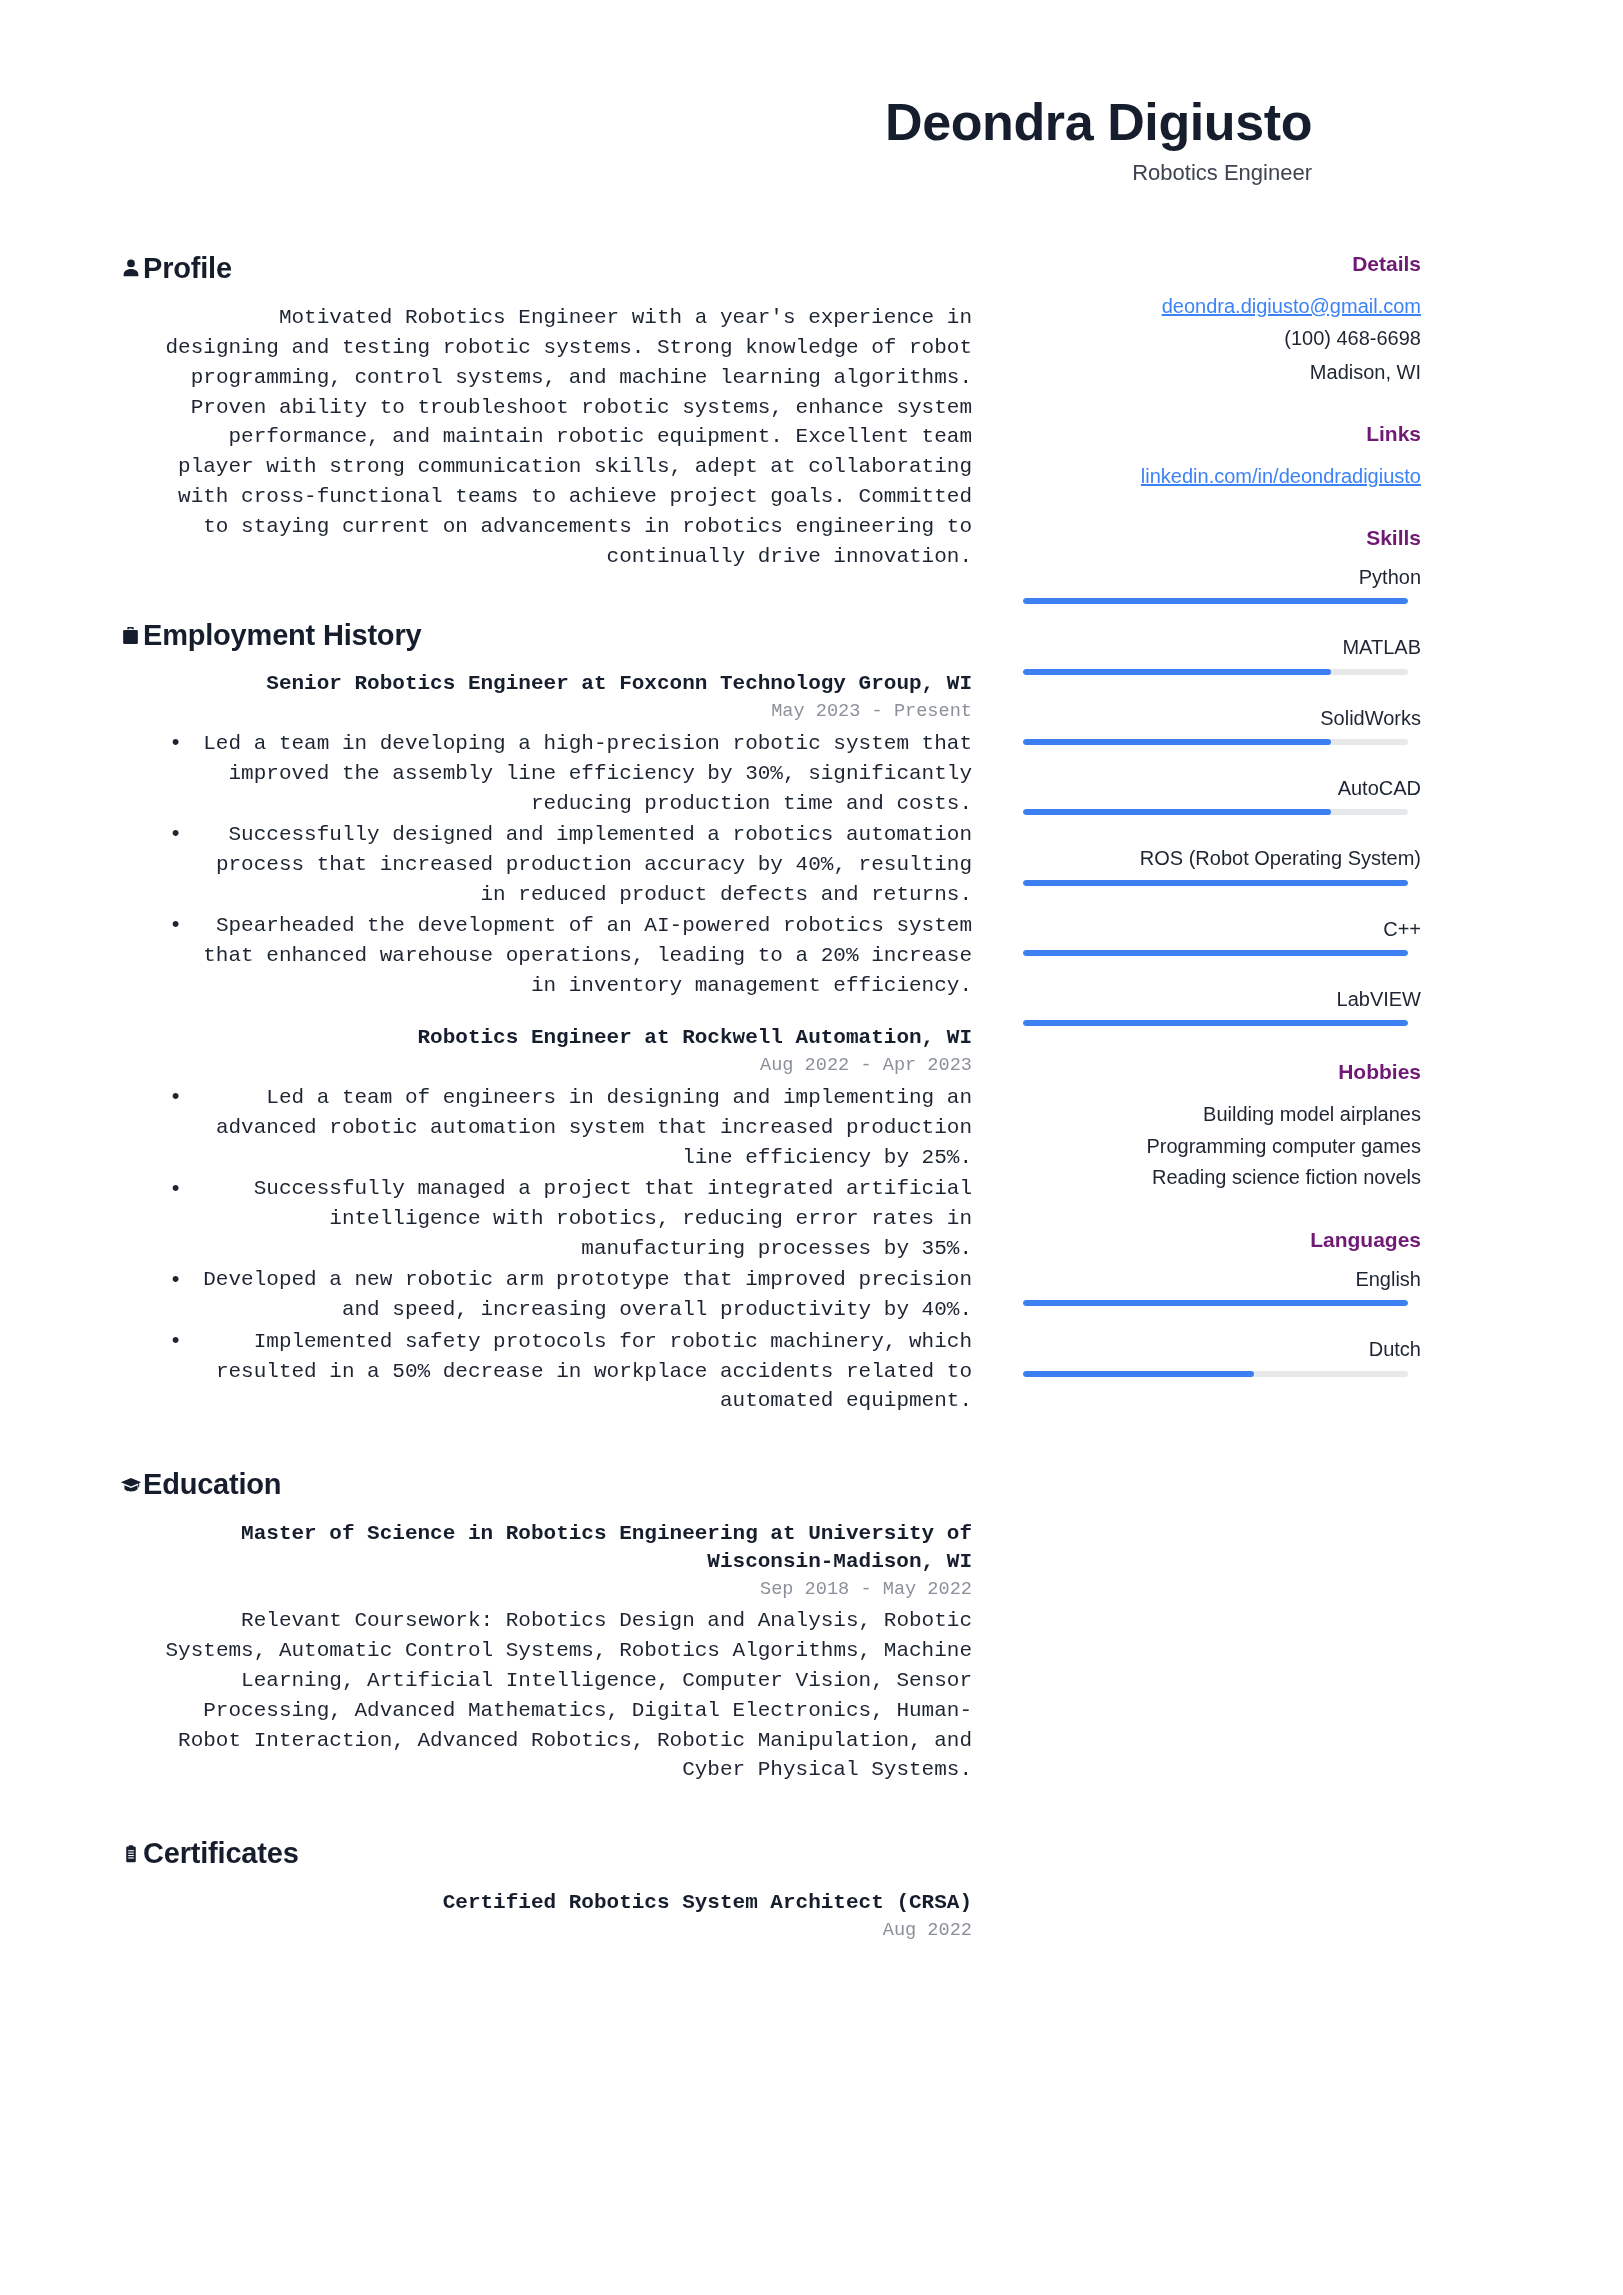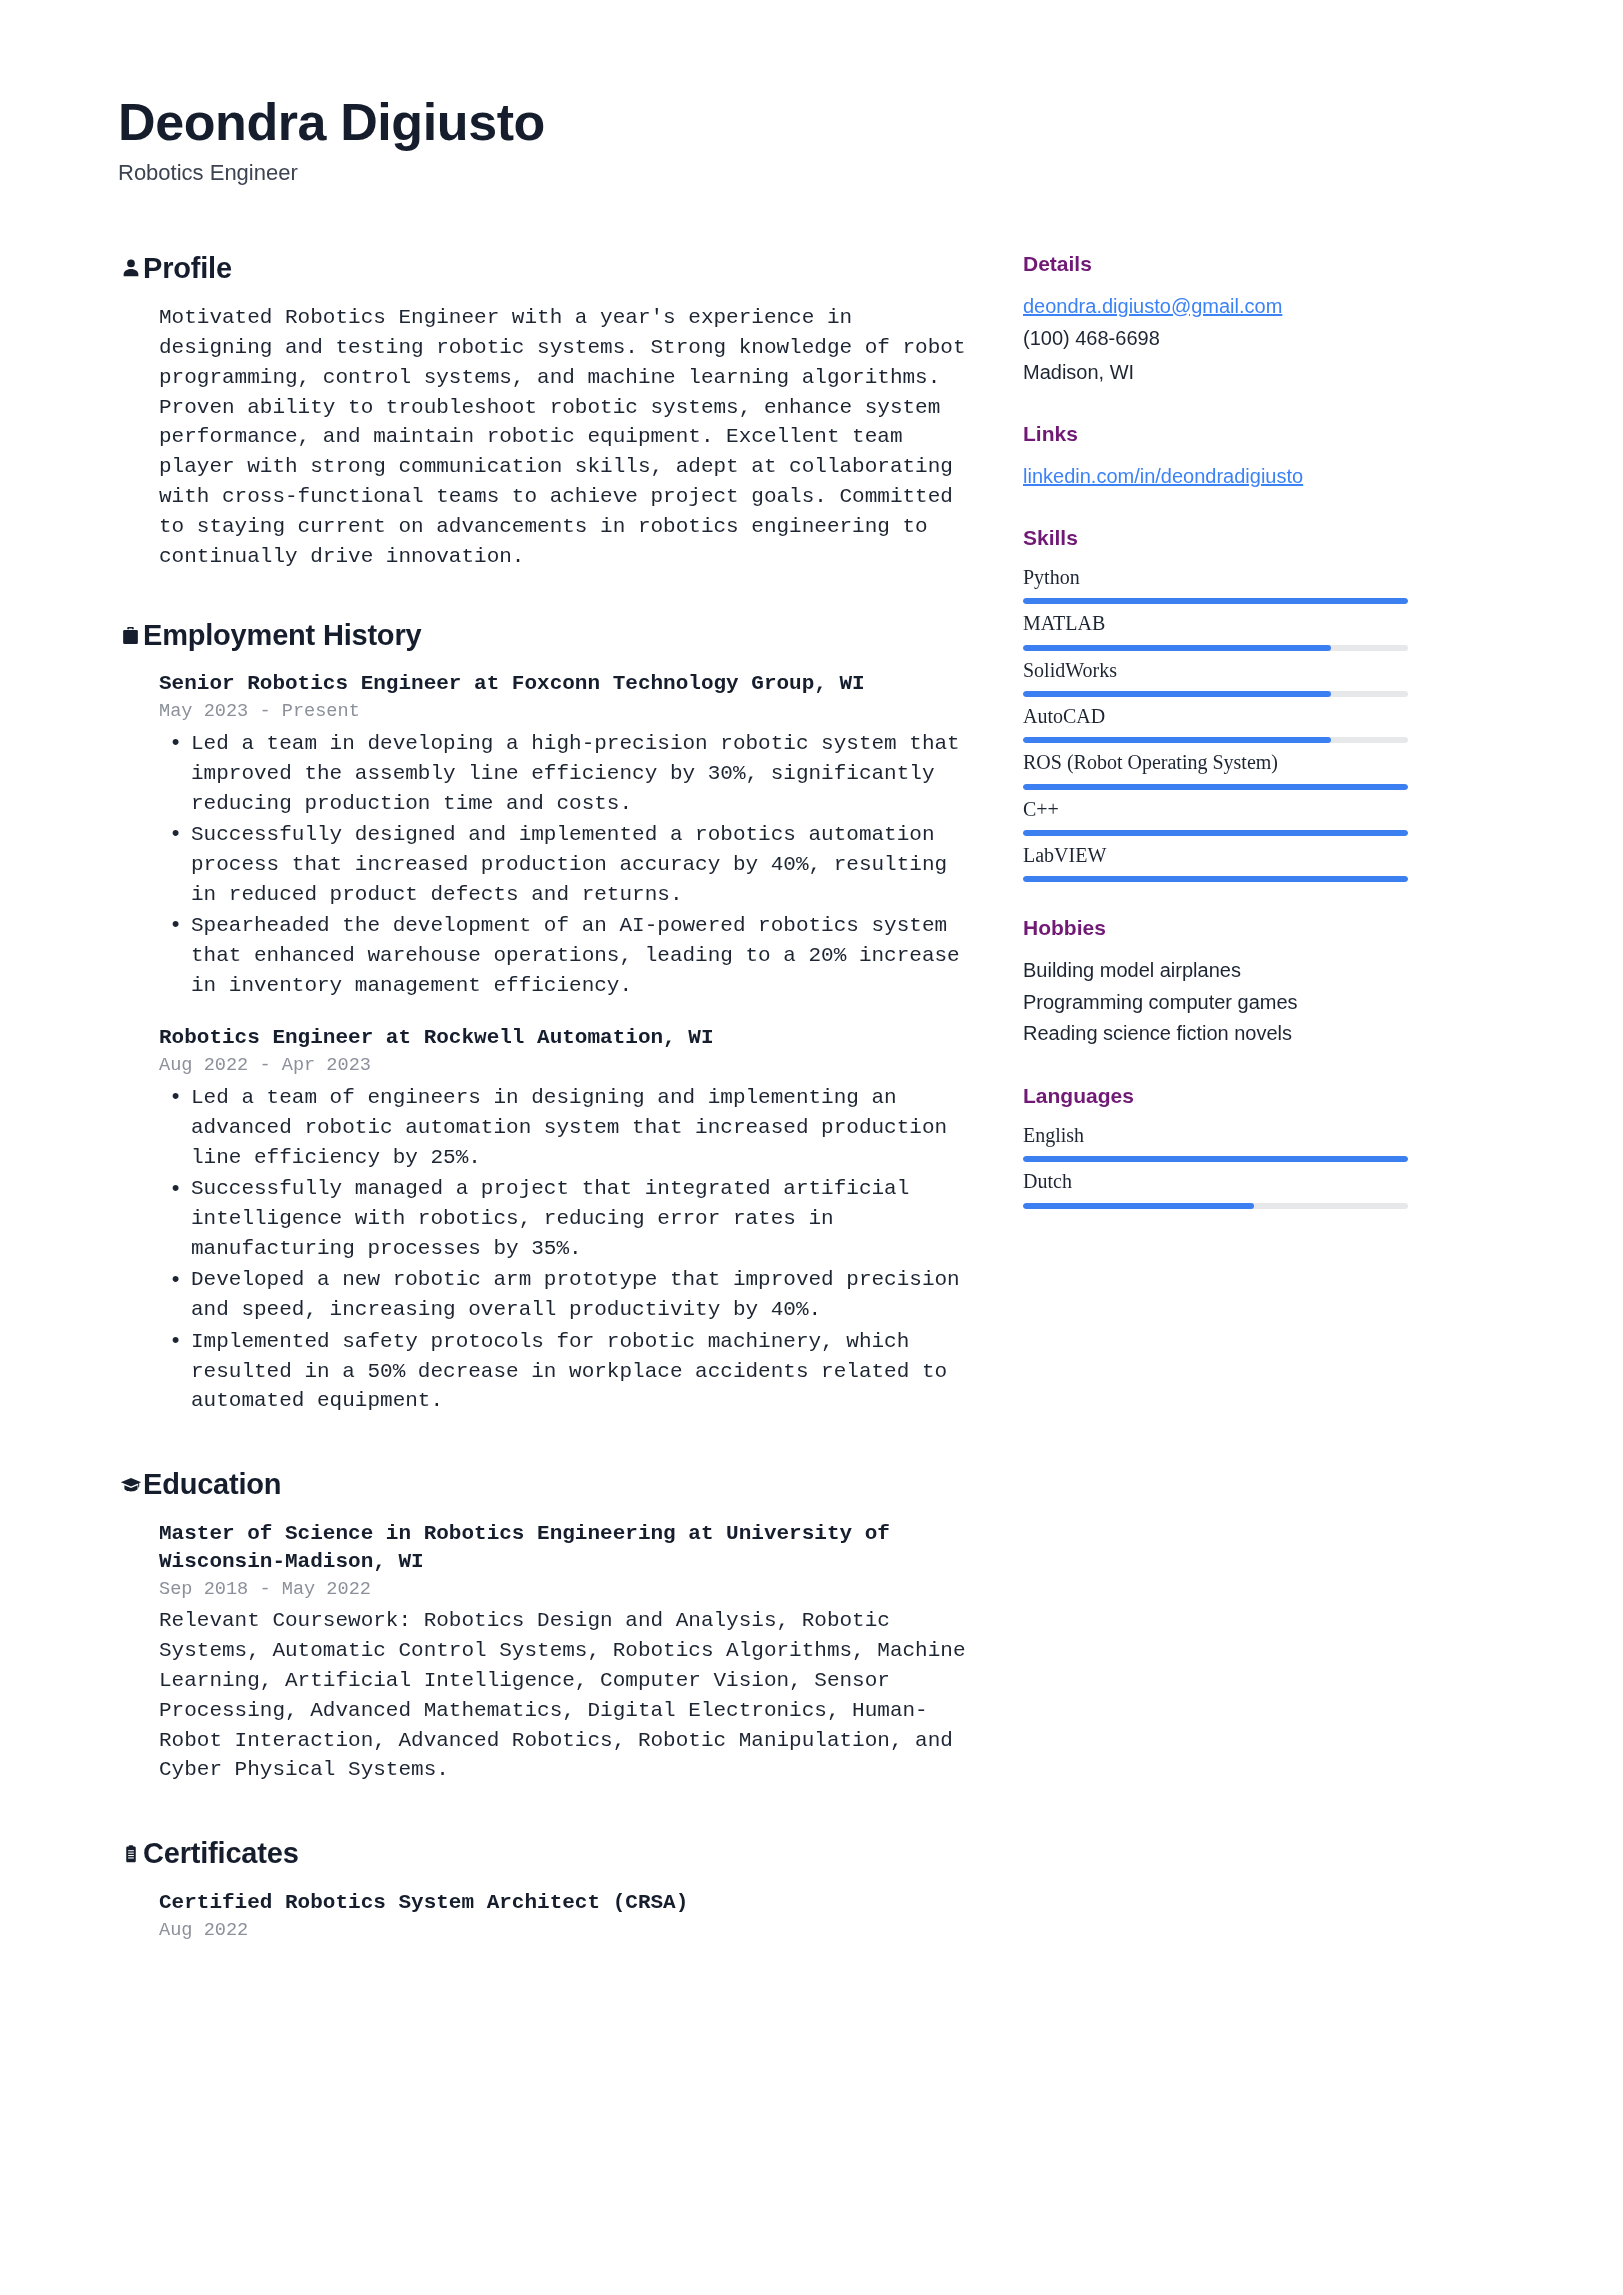--- a/index.html
+++ b/index.html
@@ -13,20 +13,21 @@
     color: #1a202c;
     -webkit-font-smoothing: antialiased;
   }
 
   .page {
     width: 1312px;
     min-height: 2295px;
     background: #fff;
     padding: 0;
     position: relative;
+    text-align: right;
   }
 
   
   .header {
     padding: 95px 0 0 118px;
   }
   .full-name {
     font-size: 52px;
     font-weight: 700;
     letter-spacing: -0.4px;
@@ -143,21 +144,21 @@
   }
   .side-link {
     font-size: 20px;
     color: #3b82f6;
     text-decoration: underline;
     display: block;
     line-height: 1.55;
     word-break: break-all;
   }
 
-  .meter-row { margin-bottom: 7px; font-family: Liberation Serif, serif; }
+  .meter-row { margin-bottom: 31px; }
   .meter-label {
     font-size: 20px;
     color: #1d2533;
     margin-bottom: 9.3px;
     line-height: 1.2;
   }
   .meter-track {
     width: 385px;
     height: 6px;
     background: #e6e8ea;

